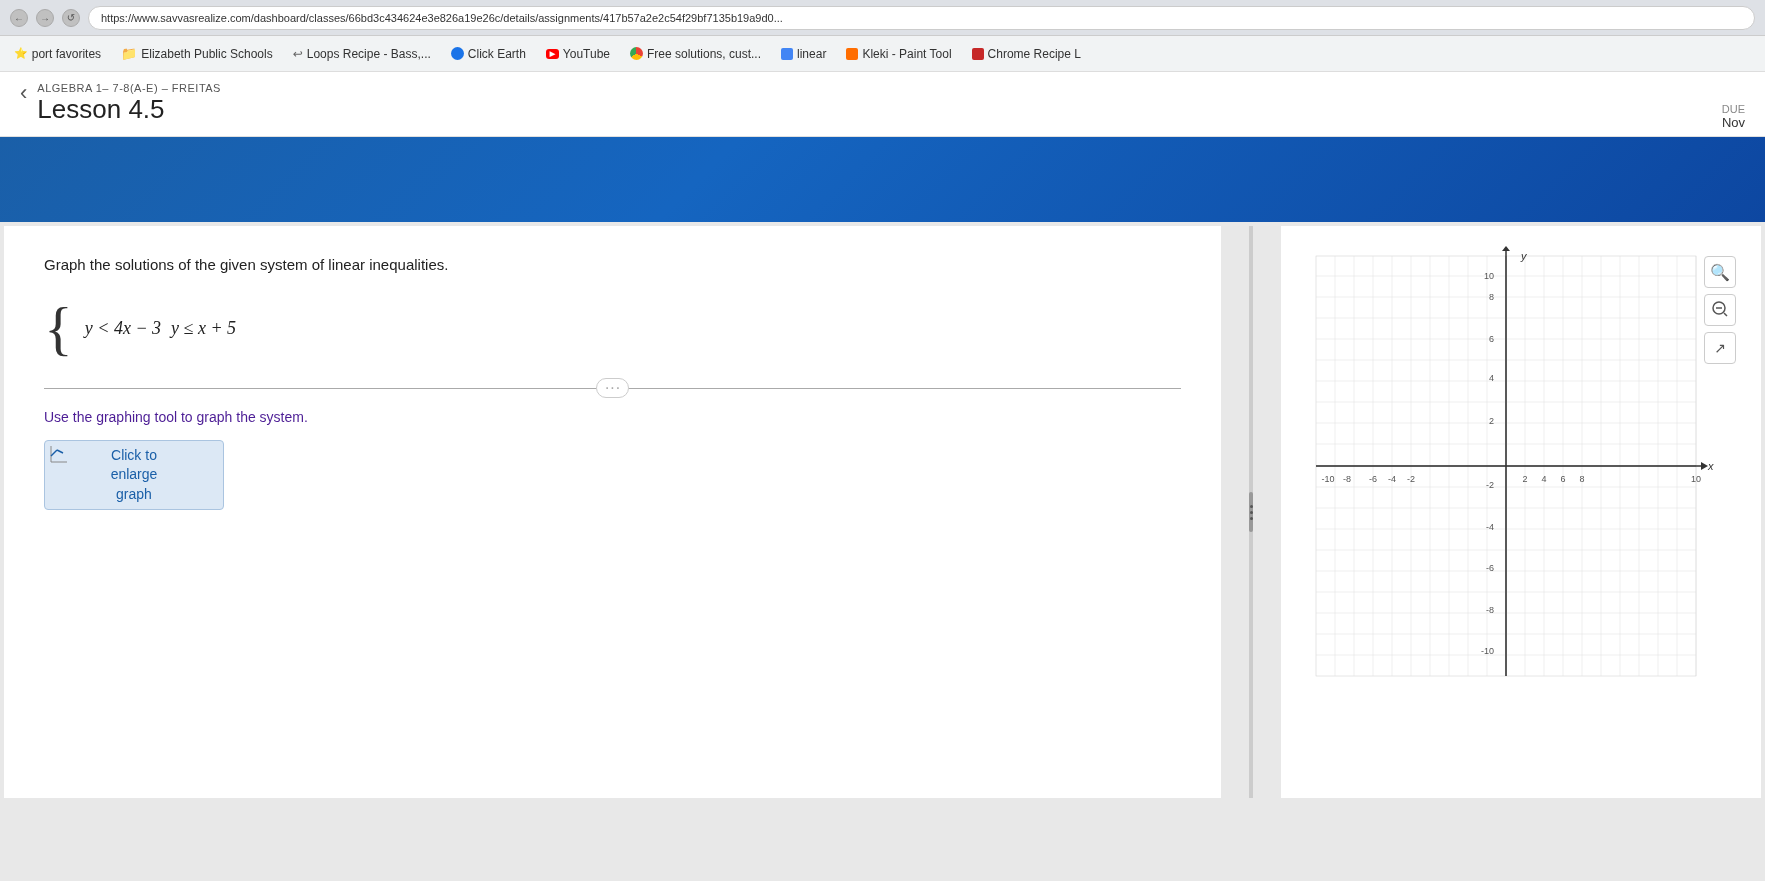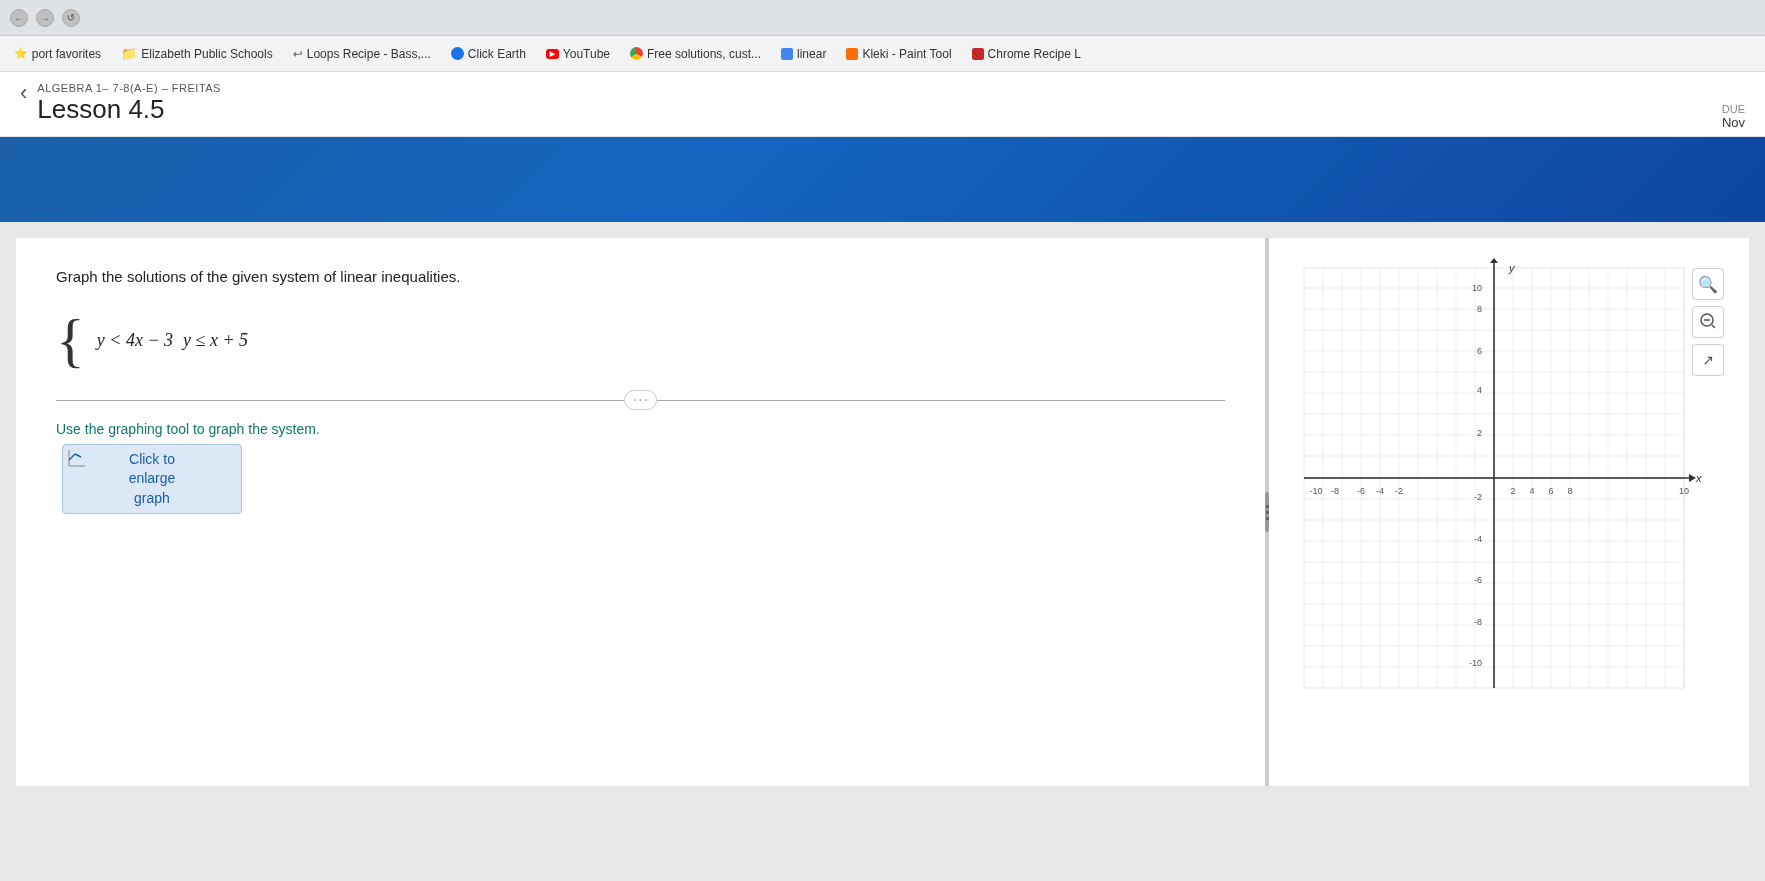--- a/index.html
+++ b/index.html
@@ -74,22 +74,23 @@
     .blue-banner {
       background: linear-gradient(135deg, #1a5fa8 0%, #1565c0 40%, #0d47a1 100%);
       height: 85px;
       width: 100%;
     }
 
     
     .main-content {
       background: #e8e8e8;
       display: flex;
-      padding: 16px;
+      padding: 4px;
       min-height: 580px;
+      gap: 28px;
     }
 
     
     .left-panel {
       flex: 1;
       background: white;
       padding: 30px 40px;
       position: relative;
     }
 
@@ -113,30 +114,29 @@
     .divider-line {
       border: none; border-top: 1px solid #aaa; margin: 20px 0;
       position: relative;
     }
     .divider-dots {
       position: absolute; left: 50%; top: -10px; transform: translateX(-50%);
       background: white; padding: 0 8px; color: #aaa; font-size: 16px; cursor: pointer;
       border: 1px solid #ccc; border-radius: 10px; line-height: 18px;
     }
 
-    .graphing-instruction { font-size: 14px; color: #0f766e; margin-bottom: 7px; }
+    .graphing-instruction { font-size: 14px; color: #4c1d95; margin-bottom: 15px; }
 
     .enlarge-btn {
       width: 180px; height: 70px;
       background: #dce8f5; border: 1px solid #aac4e0;
       display: flex; align-items: center; justify-content: center;
       cursor: pointer; border-radius: 4px; font-size: 14px; color: #1a5fa8;
       text-align: center; line-height: 1.4;
       position: relative;
-      margin-left: 6px;
     }
 
     
     .v-separator {
       width: 4px; background: #ccc; position: relative; cursor: col-resize;
       display: flex; align-items: center; justify-content: center;
     }
     .v-separator-handle {
       width: 4px; height: 40px; background: #999; border-radius: 2px;
       display: flex; flex-direction: column; align-items: center; justify-content: center; gap: 3px;
@@ -180,20 +180,23 @@
       height: 100px;
     }
   </style>
 </head>
 <body>
 
 <div class="browser-bar">
   <div class="browser-btn">←</div>
   <div class="browser-btn">→</div>
   <div class="browser-btn">↺</div>
+  <div class="address-bar">
+    <span style="font-size:11px;color:#333;overflow:hidden;white-space:nowrap;text-overflow:ellipsis;width:100%">https://www.savvasrealize.com/dashboard/classes/66bd3c434624e3e826a19e26c/details/assignments/417b57a2e2c54f29bf7135b19a9d0...</span>
+  </div>
 </div>
 
 <div class="bookmarks-bar">
   <div class="bookmark-item">
     <span style="font-size:11px;color:#555">⭐</span>
     <span style="font-size:12px">port favorites</span>
   </div>
   <div class="bookmark-item">
     <span class="bm-folder">📁</span>
     <span style="font-size:12px">Elizabeth Public Schools</span>

